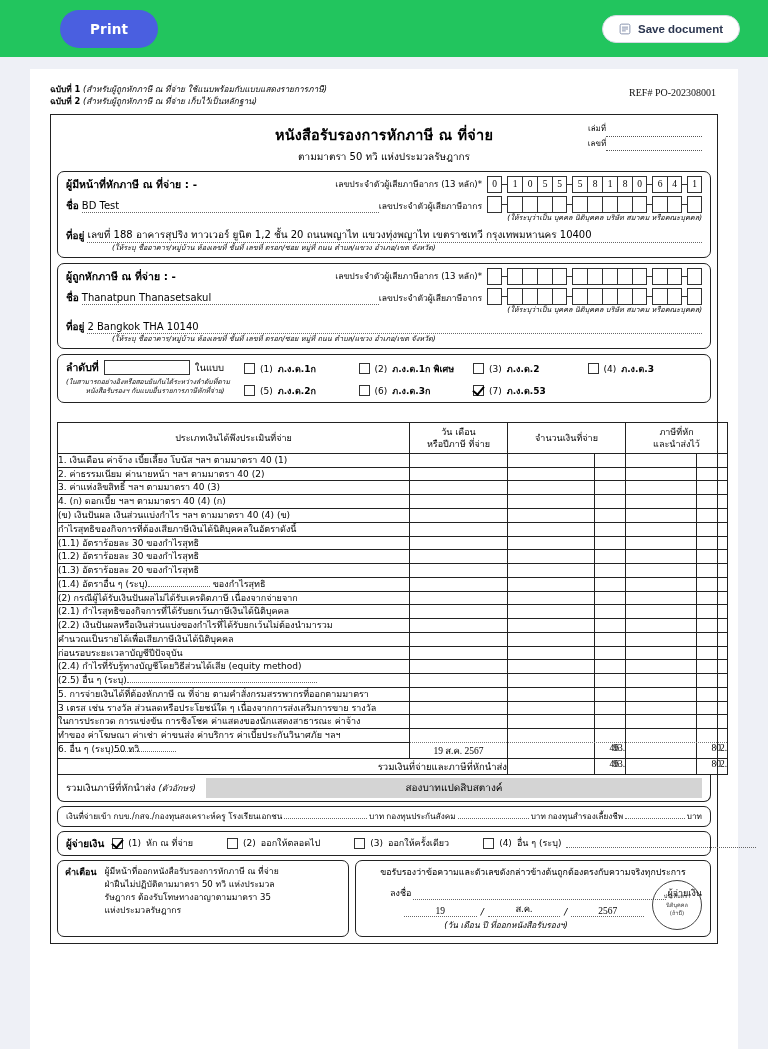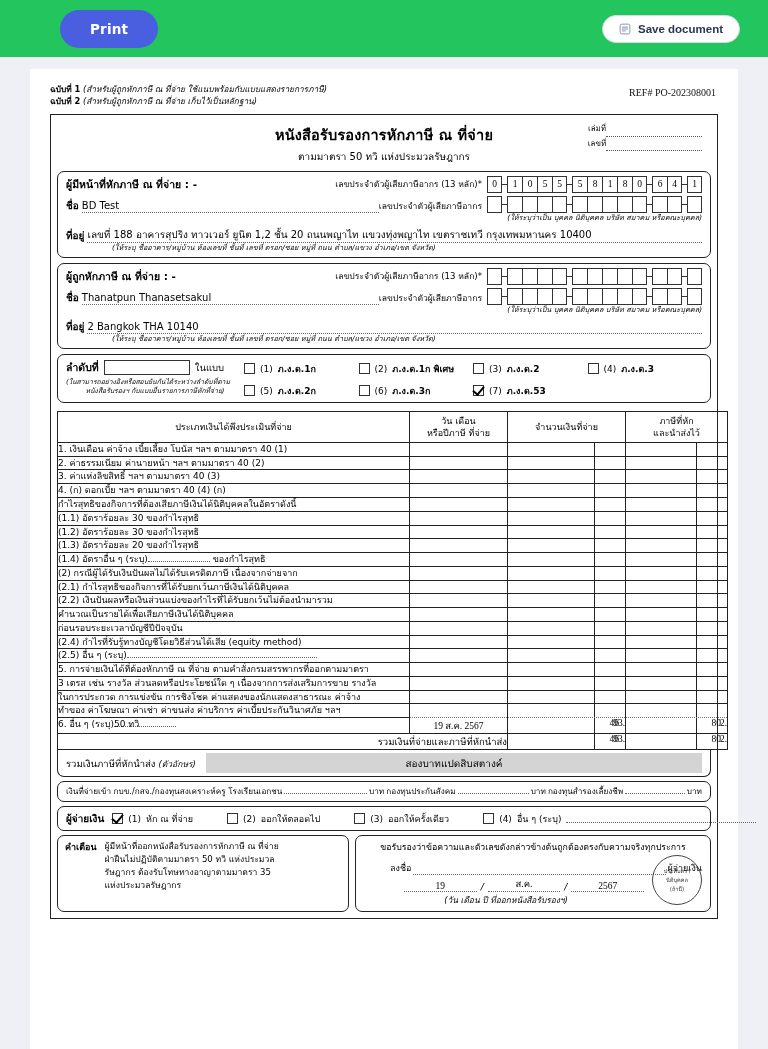--- a/index.html
+++ b/index.html
@@ -157,21 +157,21 @@
     width: 5px; height: 9px;
     border: solid #000;
     border-width: 0 2px 2px 0;
     transform: rotate(40deg);
   }
 
   
   table.main {
     width: 100%;
     border-collapse: collapse;
-    margin-top: 8px;
+    margin-top: 19px;
     table-layout: fixed;
   }
   table.main th, table.main td {
     border: 1px solid #222;
     padding: 0;
     vertical-align: top;
   }
   table.main thead th {
     font-size: 9px;
     font-weight: normal;
@@ -596,20 +596,32 @@
             <td class="num sep">
               <span class="satang-line"></span>
               <span style="position:absolute;right:6px;"></span>
             </td>
             <td class="num sep">
               <span class="satang-line"></span>
               <span style="position:absolute;right:6px;"></span>
             </td>
           </tr>
           <tr>
+            <td class="desc ind1">(ข) เงินปันผล เงินส่วนแบ่งกำไร ฯลฯ ตามมาตรา 40 (4) (ข)</td>
+            <td class="num "></td>
+            <td class="num ">
+              <span class="satang-line"></span>
+              <span style="position:absolute;right:6px;"></span>
+            </td>
+            <td class="num ">
+              <span class="satang-line"></span>
+              <span style="position:absolute;right:6px;"></span>
+            </td>
+          </tr>
+          <tr>
             <td class="desc ind3">กำไรสุทธิของกิจการที่ต้องเสียภาษีเงินได้นิติบุคคลในอัตราดังนี้</td>
             <td class="num "></td>
             <td class="num ">
               <span class="satang-line"></span>
               <span style="position:absolute;right:6px;"></span>
             </td>
             <td class="num ">
               <span class="satang-line"></span>
               <span style="position:absolute;right:6px;"></span>
             </td>

